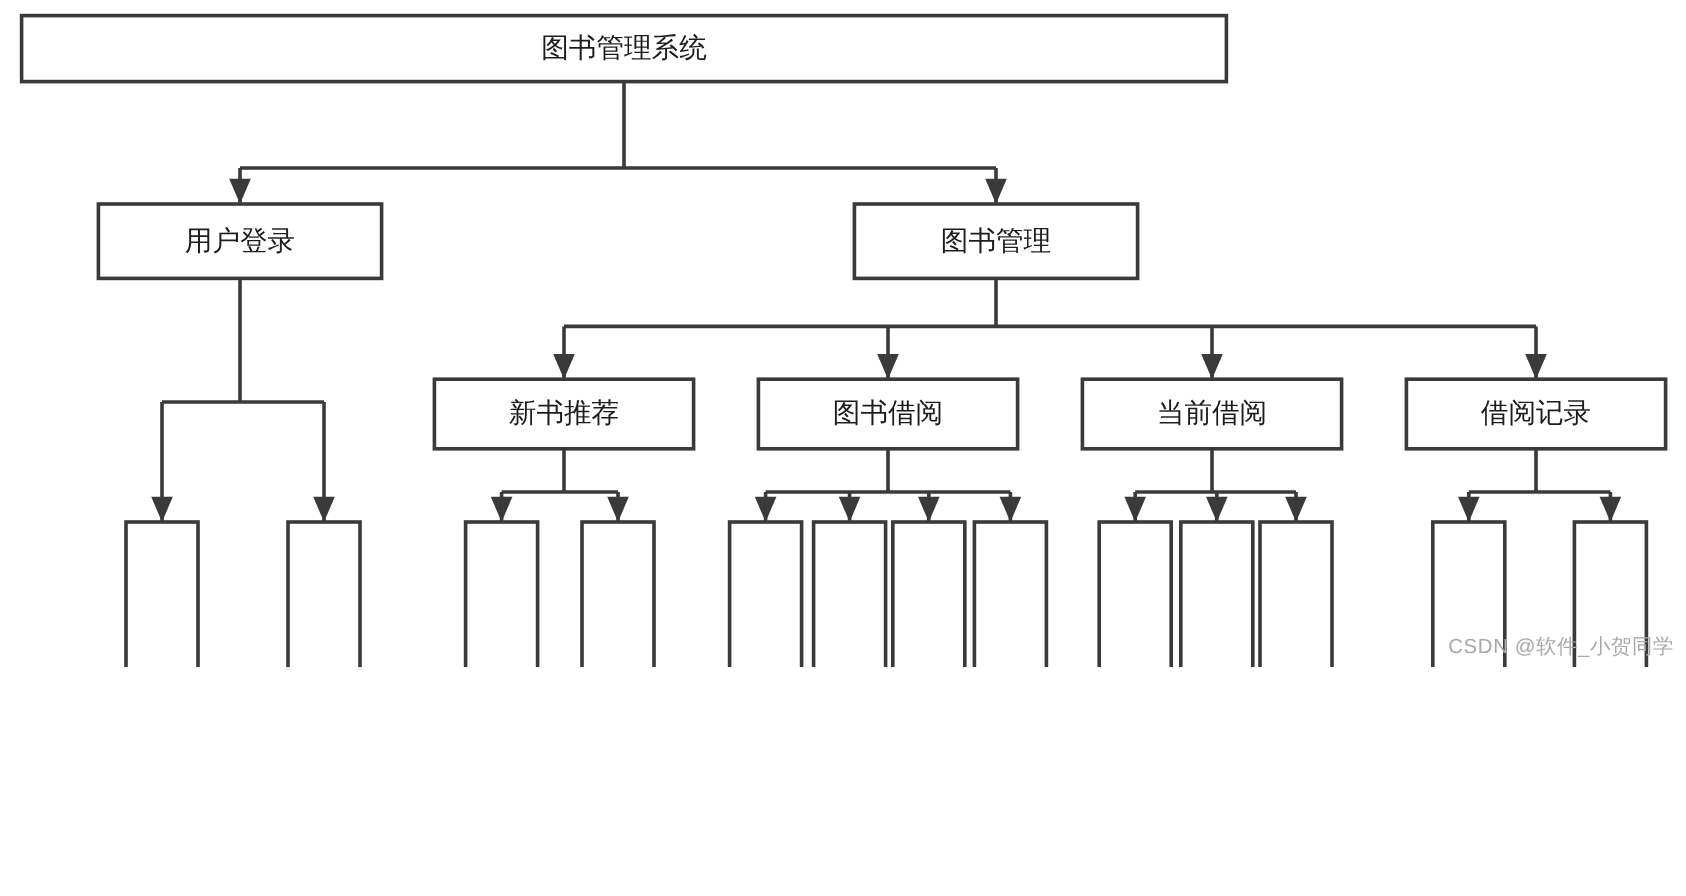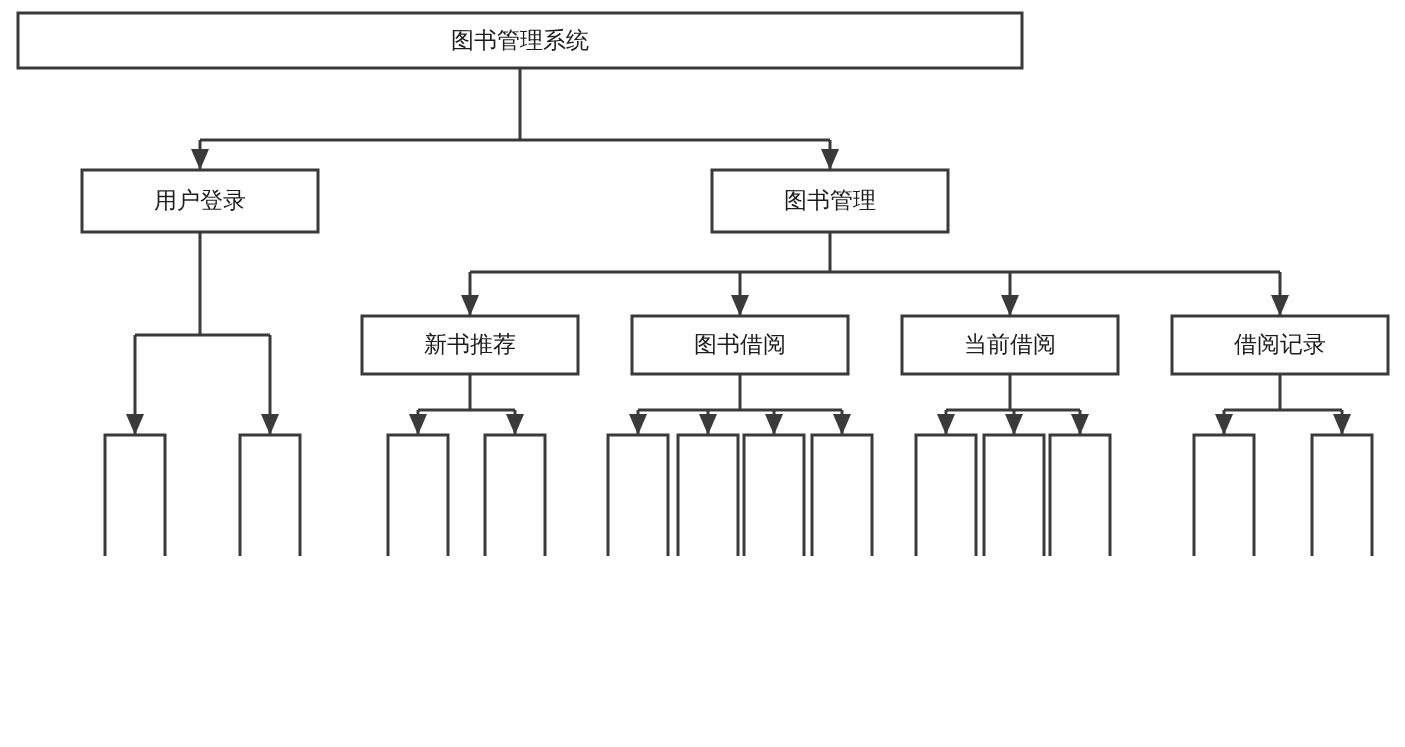--- a/index.html
+++ b/index.html
@@ -209,13 +209,14 @@
         <span class="node-label-v">确认归还（管理员）</span>
       </div>
       <div class="node-label-v-wrap" style="left: 1194px; top: 435px; width: 60px; height: 300px;">
         <span class="node-label-v">新增借阅记录</span>
       </div>
       <div class="node-label-v-wrap" style="left: 1312px; top: 435px; width: 60px; height: 300px;">
         <span class="node-label-v">查询借阅记录</span>
       </div>
     </div>
 
+  <div class="watermark">CSDN @软件_小贺同学</div>
 </div>
 
 </body></html>

